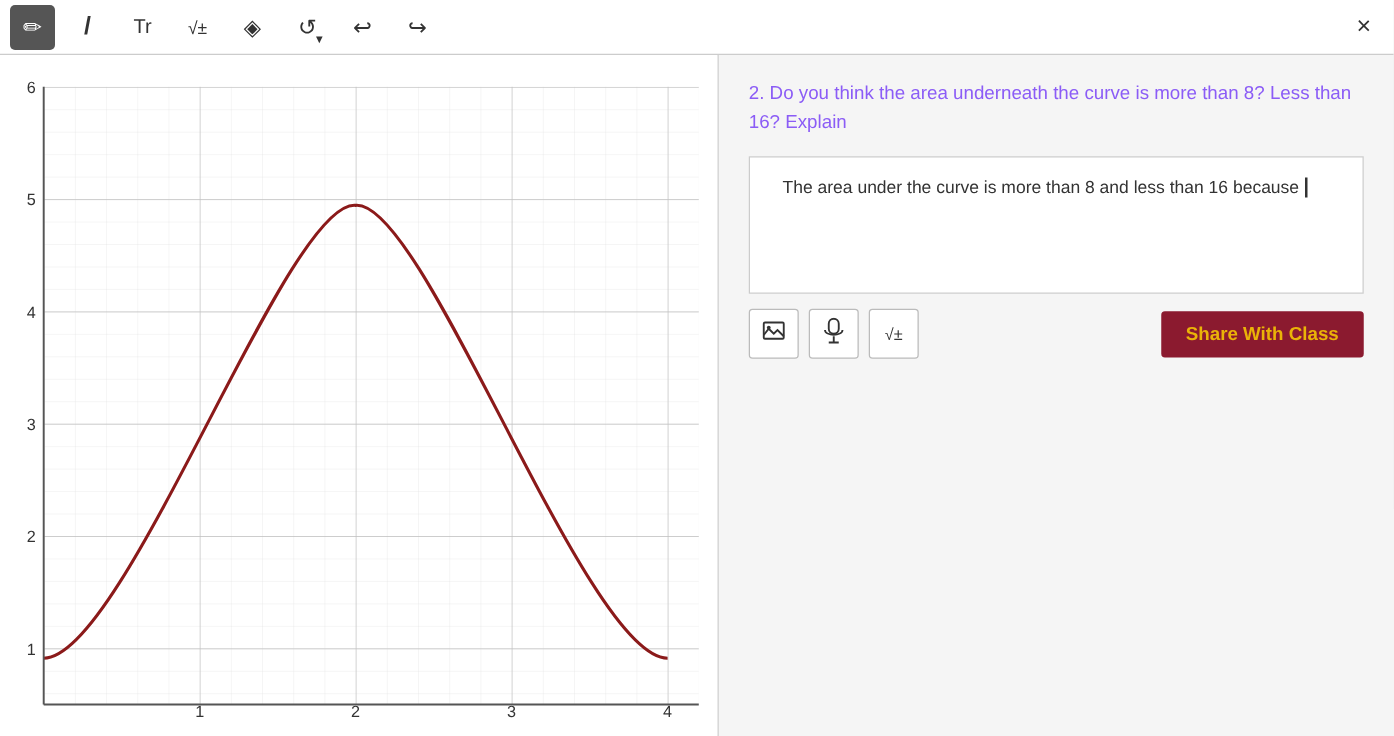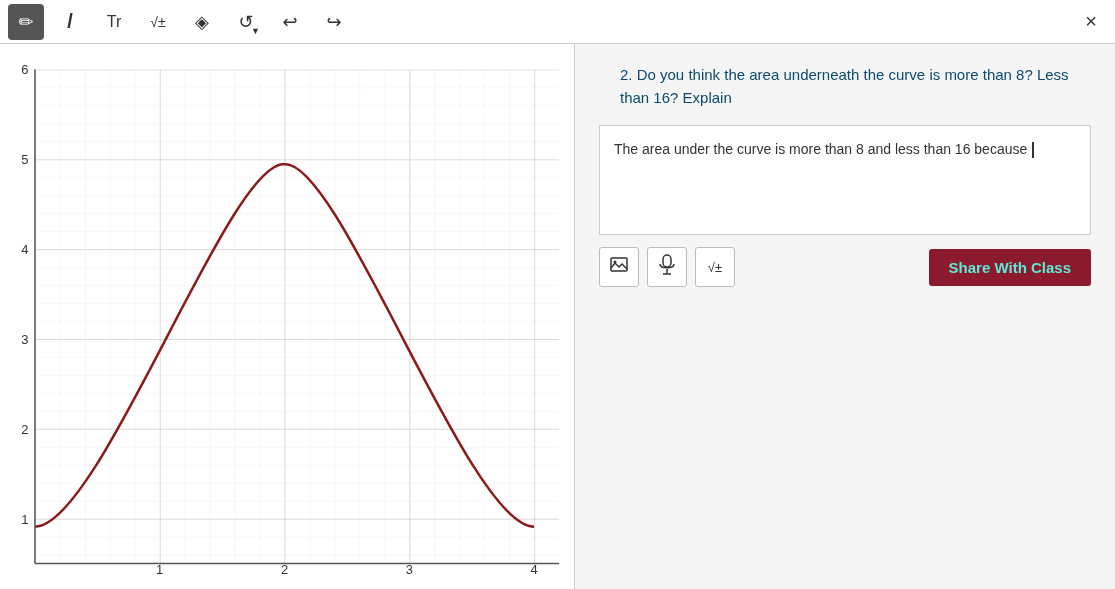--- a/index.html
+++ b/index.html
@@ -76,30 +76,29 @@
     .right-panel {
       flex: 1;
       background: #f5f5f5;
       display: flex;
       flex-direction: column;
       padding: 20px 24px;
     }
 
     .question-text {
       font-size: 15px;
-      color: #0c4a6e;
+      color: #8b5cf6;
       line-height: 1.5;
       margin-bottom: 16px;
-      margin-left: 21px;
     }
 
     .answer-box {
       background: #fff;
       border: 1px solid #ccc;
-      padding: 12px 14px;
+      padding: 12px 26px;
       min-height: 110px;
       font-size: 14px;
       color: #333;
       line-height: 1.6;
       position: relative;
     }
 
     .answer-toolbar {
       display: flex;
       align-items: center;
@@ -115,21 +114,21 @@
       border: 1px solid #bbb;
       background: #fff;
       cursor: pointer;
       border-radius: 3px;
       font-size: 16px;
       color: #333;
     }
     .share-btn {
       margin-left: auto;
       background: #8b1a2f;
-      color: #5eead4;
+      color: #eab308;
       border: none;
       padding: 10px 20px;
       font-size: 15px;
       font-weight: bold;
       cursor: pointer;
       border-radius: 3px;
     }
 
     
     .grid-canvas {

